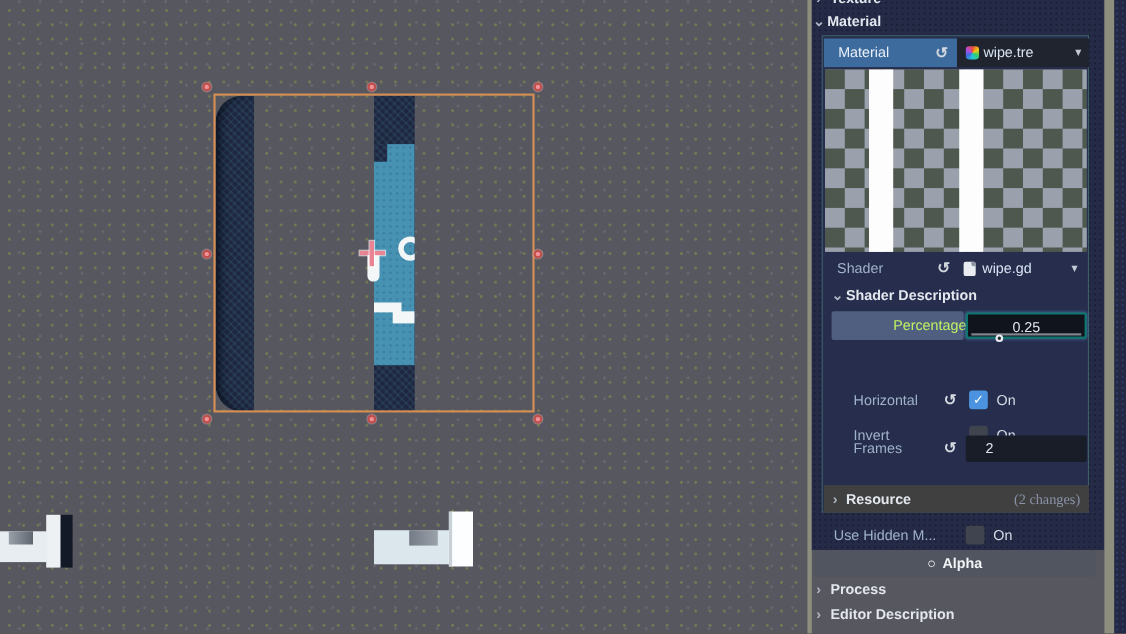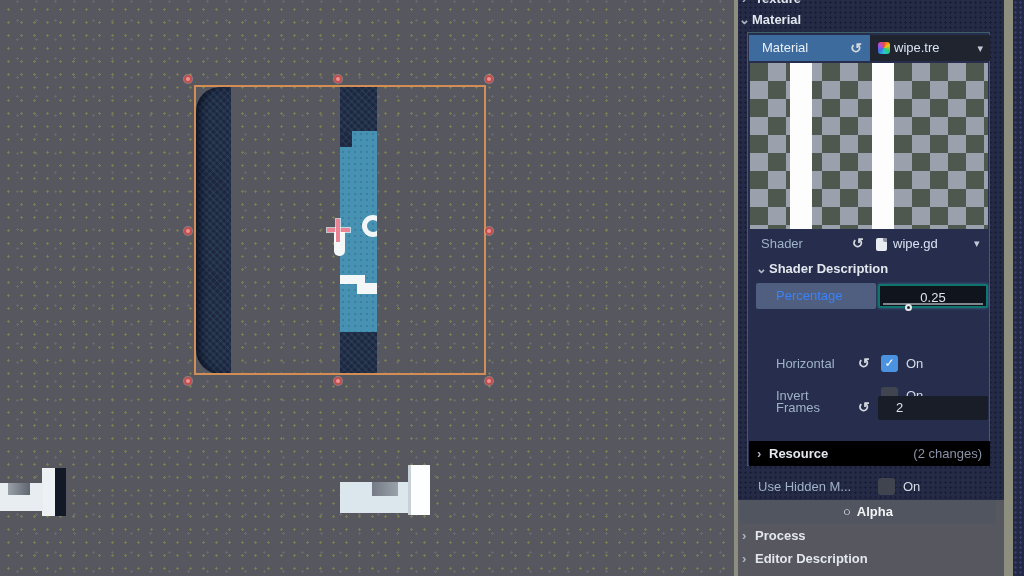--- a/index.html
+++ b/index.html
@@ -114,21 +114,21 @@
     border:2px solid #e8ebef; border-radius:50%; background:#23272f; }
   .grabber-dot { position:absolute; left:4px; bottom:-1px; width:4px; height:4px;
     background:#cdd2d9; }
   .checkbox { position:absolute; left:133px; top:4px; width:17px; height:17px;
     border-radius:3px; text-align:center; line-height:16px; }
   .checkbox.on  { background:#4b93e0; color:#fff; font-size:12px; }
   .checkbox.off { background:#3f444e; color:transparent; }
   .onlabel { position:absolute; left:158px; top:5px; color:#d5dbe4; }
   .row-revert { position:absolute; left:110px; top:5px; }
 
-  #resource-row { left:1px; top:408px; width:241px; height:25px; background:#000000;
+  #resource-row { left:1px; top:408px; width:241px; height:25px; background:#404040;
     line-height:25px; }
   #resource-badge { position:absolute; right:8px; top:0; color:#8a92a8; }
 
   #node-btn { left:2px; top:500px; width:256px; height:24px; background:#51555f;
     border-radius:2px; text-align:center; line-height:24px; color:#f2f4f6;
     font-weight:bold; }
   .node-circle { font-weight:bold; color:#fff; margin-right:6px; }
 </style>
 </head>
 <body>
@@ -204,21 +204,21 @@
       <span class="res-name abs" style="left:145px;top:5px;">wipe.gd</span>
       <span class="chev abs" style="left:226px;top:6px;">▾</span>
     </div>
 
     <div class="abs sect-head" style="left:8px;top:228px;">
       <span class="fold">⌄</span><span>Shader Description</span>
     </div>
 
     <div class="prow" style="top:250px;">
       <div class="abs" style="left:8px;top:0;width:120px;height:26px;background:rgba(138,164,201,0.42);border-radius:2px;"></div>
-      <span class="row-label" style="color:#3b82f6;">Percentage</span>
+      <span class="row-label" style="color:#bef264;margin-left:36px;">Percentage</span>
       <div class="pfield focused">
         <span class="val">0.25</span>
         <div class="slider-track"></div>
         <div class="grabber-circle"></div>
       </div>
     </div>
 
 
     <div class="prow" style="top:318px;">
       <span class="row-label">Horizontal</span>
@@ -237,21 +237,21 @@
       <span class="row-label">Frames</span>
       <span class="revert-icon row-revert">↺</span>
       <div class="pfield" style="background:#191d28;">
         <span class="val" style="width:auto;left:18px;">2</span>
 
       </div>
     </div>
 
     <div class="abs sect-head" id="resource-row">
       <span class="fold" style="padding-left:8px;width:20px;">›</span><span>Resource</span>
-      <span id="resource-badge" style="font-weight:normal;">(2 changes)</span>
+      <span id="resource-badge" style="font-weight:normal;font-family:Liberation Serif, serif;">(2 changes)</span>
     </div>
   </div>
 
   <div class="prow" style="top:474px;left:0;width:266px;">
     <span class="row-label" style="left:20px;">Use Hidden M...</span>
     <span class="checkbox off" style="left:140px;"></span>
     <span class="onlabel" style="left:165px;">On</span>
   </div>
 
   <div class="abs" id="node-btn">

